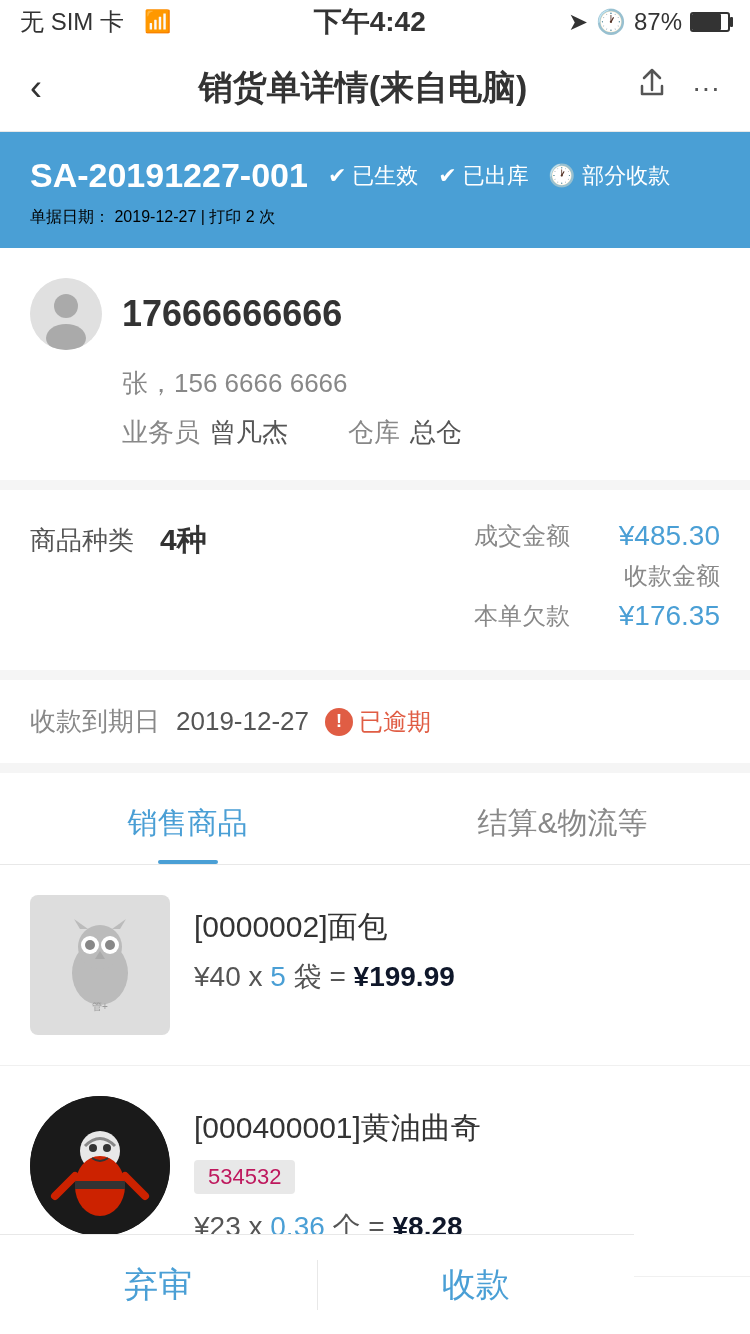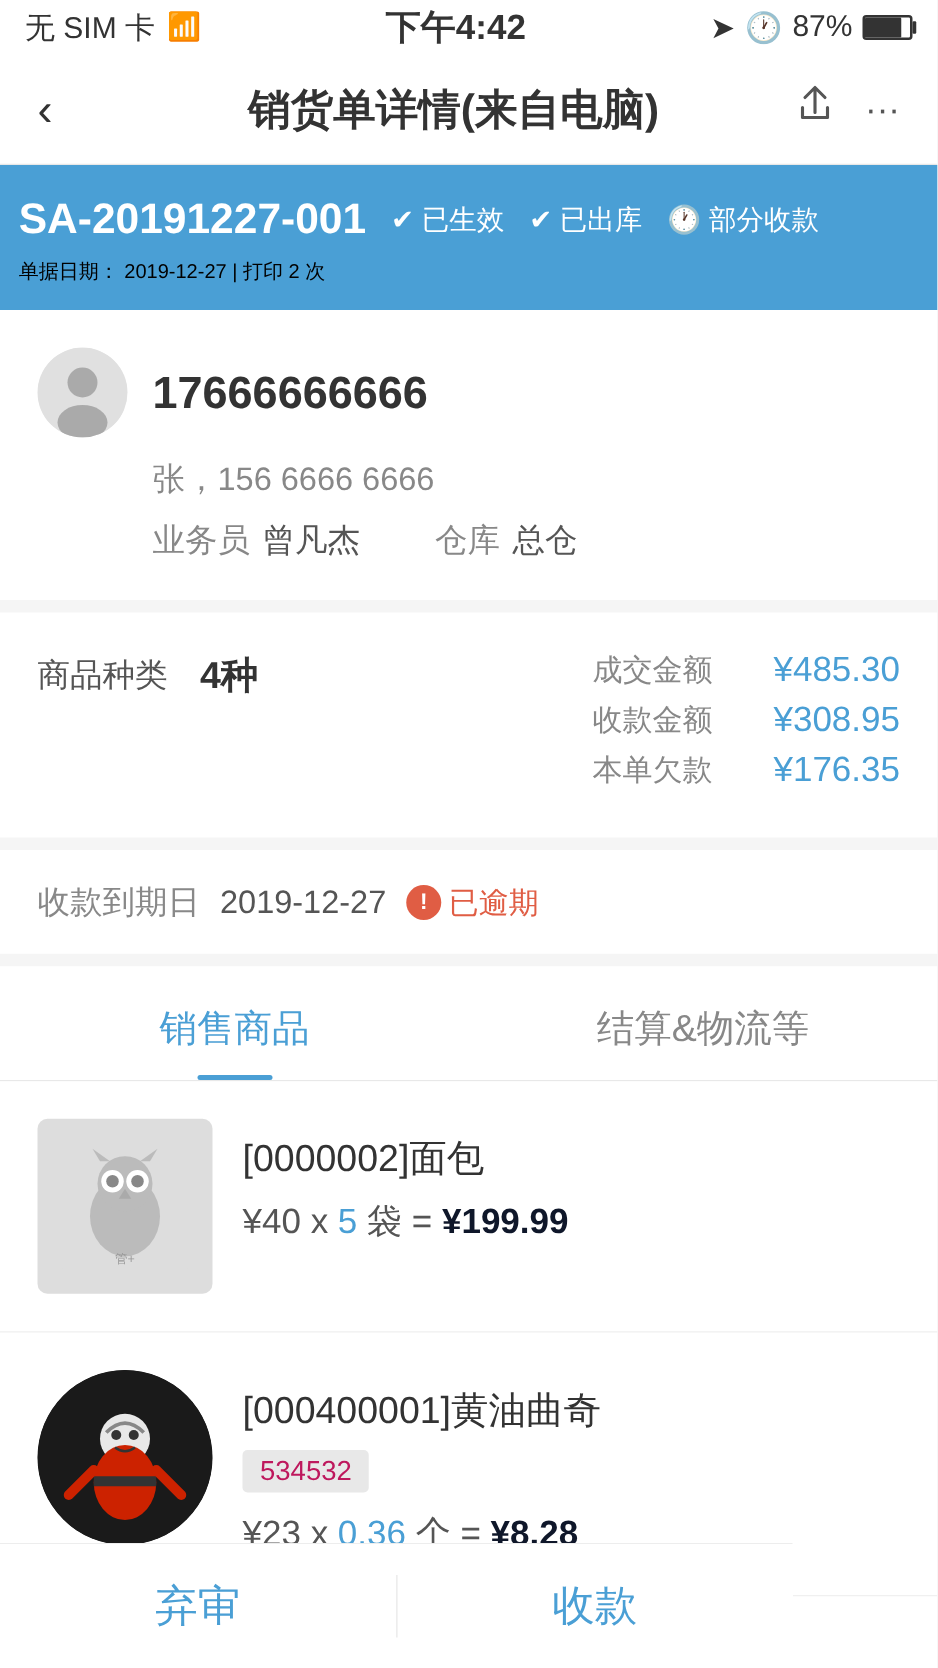--- a/index.html
+++ b/index.html
@@ -17,21 +17,21 @@
     .status-bar {
       height: 44px;
       background: #fff;
       display: flex;
       align-items: center;
       justify-content: space-between;
       padding: 0 20px;
       font-size: 24px;
       font-weight: 500;
     }
-    .status-left { display: flex; align-items: center; gap: 10px; }
+    .status-left { display: flex; align-items: center; gap: 20px; }
     .status-right { display: flex; align-items: center; gap: 8px; }
     .wifi-icon { font-size: 22px; }
 
     
     .nav-bar {
       height: 88px;
       background: #fff;
       display: flex;
       align-items: center;
       padding: 0 30px;
@@ -58,21 +58,21 @@
     }
     .nav-icon {
       font-size: 28px;
       color: #555;
       cursor: pointer;
     }
 
     
     .blue-banner {
       background: #4a9fd5;
-      padding: 24px 15px 20px;
+      padding: 24px 30px 20px;
     }
     .banner-top {
       display: flex;
       align-items: center;
       gap: 20px;
       margin-bottom: 12px;
     }
     .order-number {
       font-size: 34px;
       font-weight: 700;
@@ -393,21 +393,20 @@
       <span class="stats-kind-num">4种</span>
     </div>
   </div>
   <div class="stats-right">
     <div class="stat-row">
       <span class="stat-label">成交金额</span>
       <span class="stat-value">¥485.30</span>
     </div>
     <div class="stat-row">
       <span class="stat-label">收款金额</span>
-      <span class="stat-value">¥308.95</span>
     </div>
     <div class="stat-row">
       <span class="stat-label">本单欠款</span>
       <span class="stat-value">¥176.35</span>
     </div>
   </div>
 </div>
 
 <div class="due-section">
   <span class="due-label">收款到期日</span>

